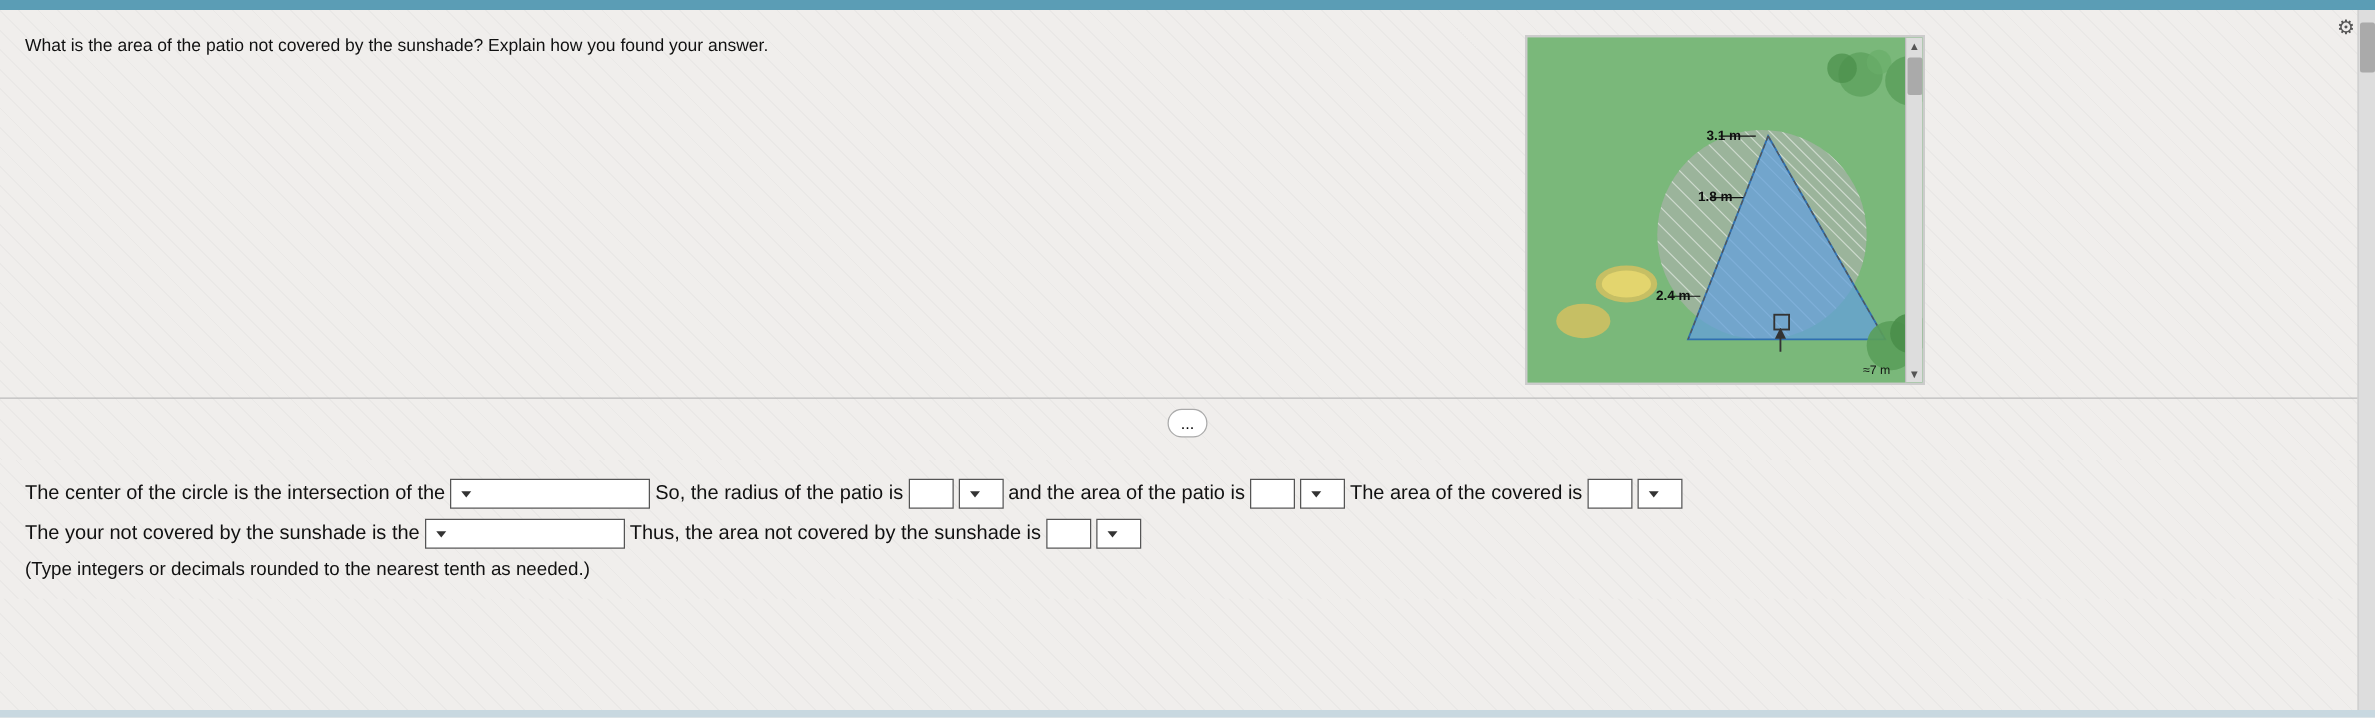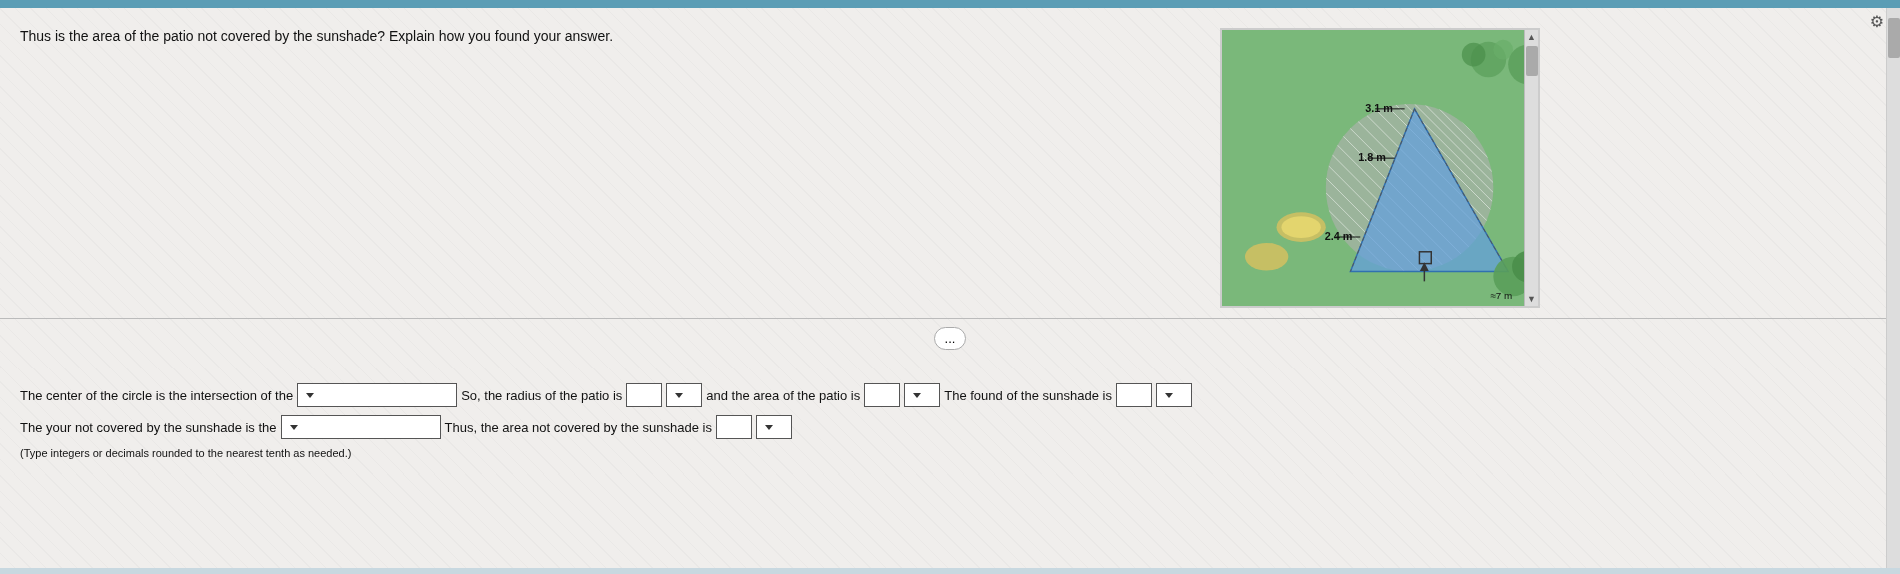--- a/index.html
+++ b/index.html
@@ -102,21 +102,21 @@
         rgba(200,200,200,0.15) 11px
       );
     }
 
     .answer-row {
       display: flex;
       align-items: center;
       flex-wrap: wrap;
       gap: 4px;
       margin-bottom: 8px;
-      font-size: 13px;
+      font-size: 16px;
       color: #111;
     }
 
     .text-span {
       white-space: nowrap;
     }
 
     .input-box {
       width: 36px;
       height: 24px;
@@ -152,21 +152,21 @@
       width: 0;
       height: 0;
       border-left: 4px solid transparent;
       border-right: 4px solid transparent;
       border-top: 5px solid #333;
       margin-left: 4px;
       flex-shrink: 0;
     }
 
     .note-text {
-      font-size: 11px;
+      font-size: 15px;
       color: #111;
       margin-top: 4px;
     }
 
     .gear-icon {
       position: absolute;
       top: 4px;
       right: 16px;
       font-size: 16px;
       color: #555;
@@ -174,21 +174,21 @@
   </style>
 </head>
 <body>
 
 <div class="top-bar"></div>
 
 <div class="main-content">
 
   <div class="gear-icon">⚙</div>
 
-  <div class="question-text">Thus is the area of the patio not covered by the sunshade? Explain how you found your answer.</div>
+  <div class="question-text">What is the area of the patio not covered by the sunshade? Explain how you found your answer.</div>
 
   <div class="diagram-container">
     <div class="diagram-inner">
       <svg viewBox="0 0 320 280" xmlns="http://www.w3.org/2000/svg">
 
         <rect width="320" height="280" fill="#7ab87a"></rect>
 
         <circle cx="270" cy="30" r="18" fill="#5a9e5a" opacity="0.7"></circle>
         <circle cx="255" cy="25" r="12" fill="#4a8e4a" opacity="0.7"></circle>
         <circle cx="285" cy="20" r="10" fill="#6aae6a" opacity="0.7"></circle>
@@ -282,21 +282,21 @@
       <div class="dropdown-box-small">
         <span></span>
         <span class="dropdown-arrow"></span>
       </div>
       <span class="text-span">and the area of the patio is</span>
       <div class="input-box"></div>
       <div class="dropdown-box-small">
         <span></span>
         <span class="dropdown-arrow"></span>
       </div>
-      <span class="text-span">The found of the sunshade is</span>
+      <span class="text-span">The area of the covered is</span>
       <div class="input-box"></div>
       <div class="dropdown-box-small">
         <span></span>
         <span class="dropdown-arrow"></span>
       </div>
     </div>
 
     <div class="answer-row">
       <span class="text-span">The your not covered by the sunshade is the</span>
       <div class="dropdown-box">

